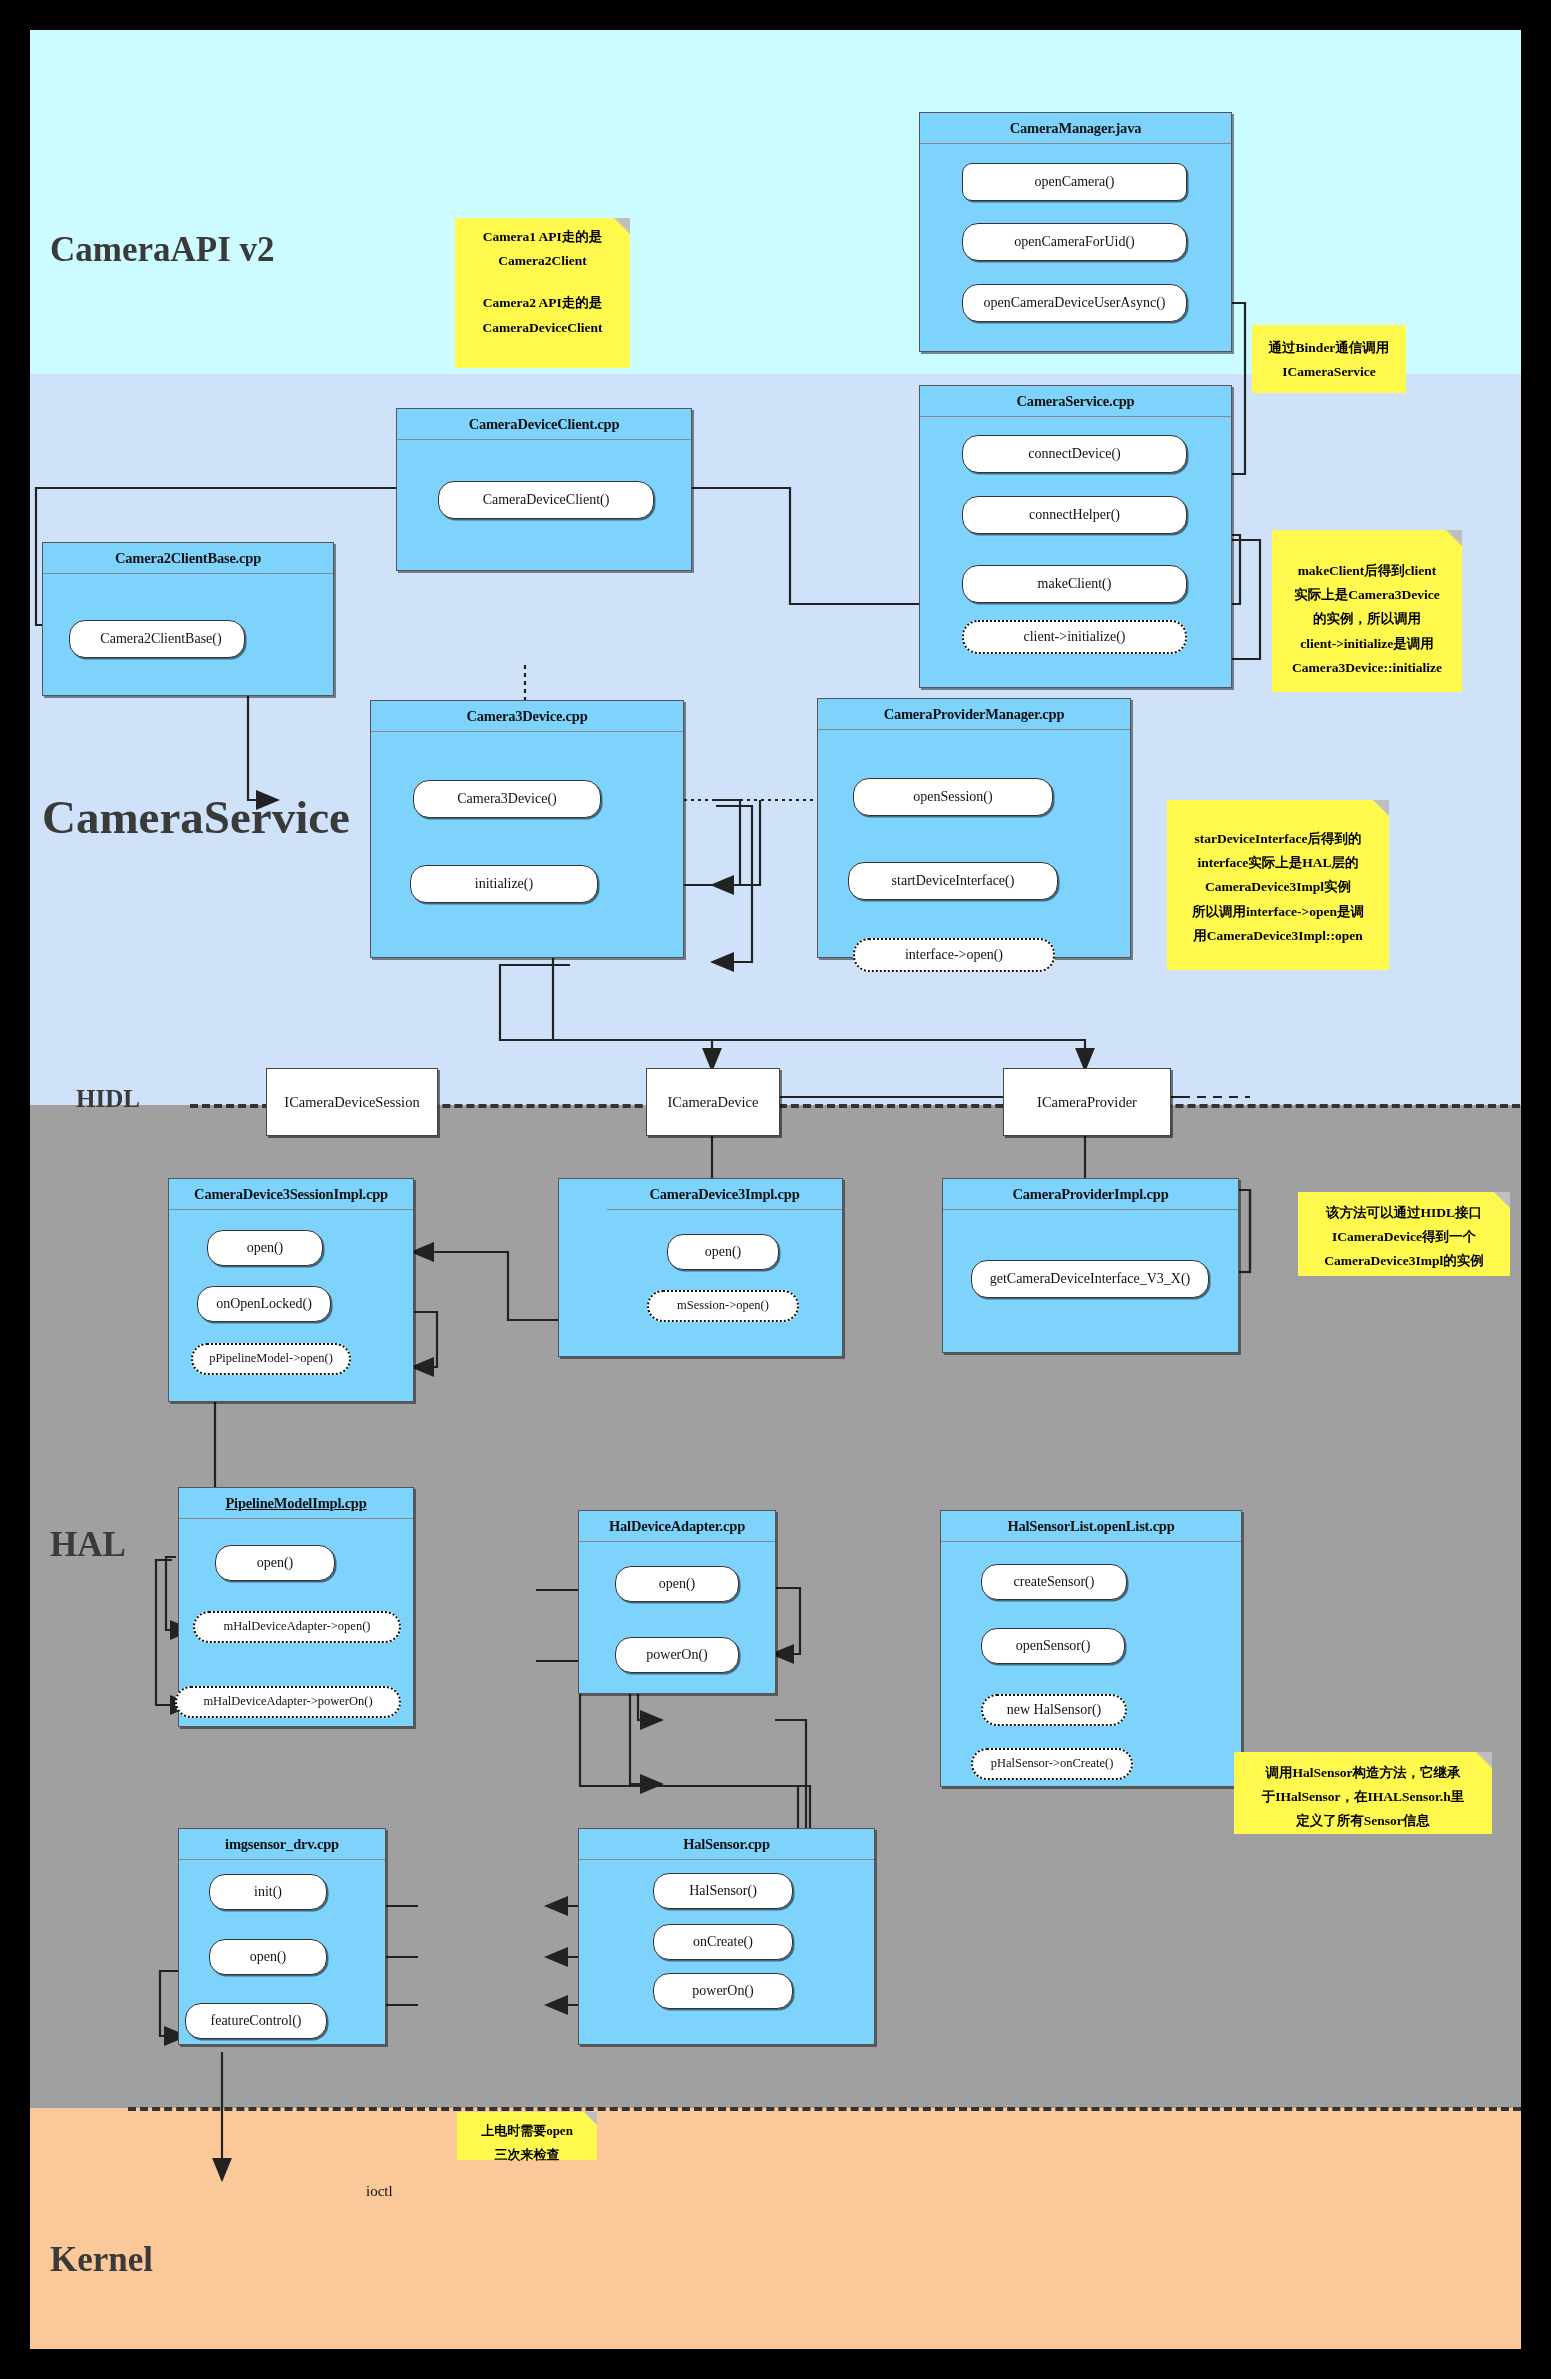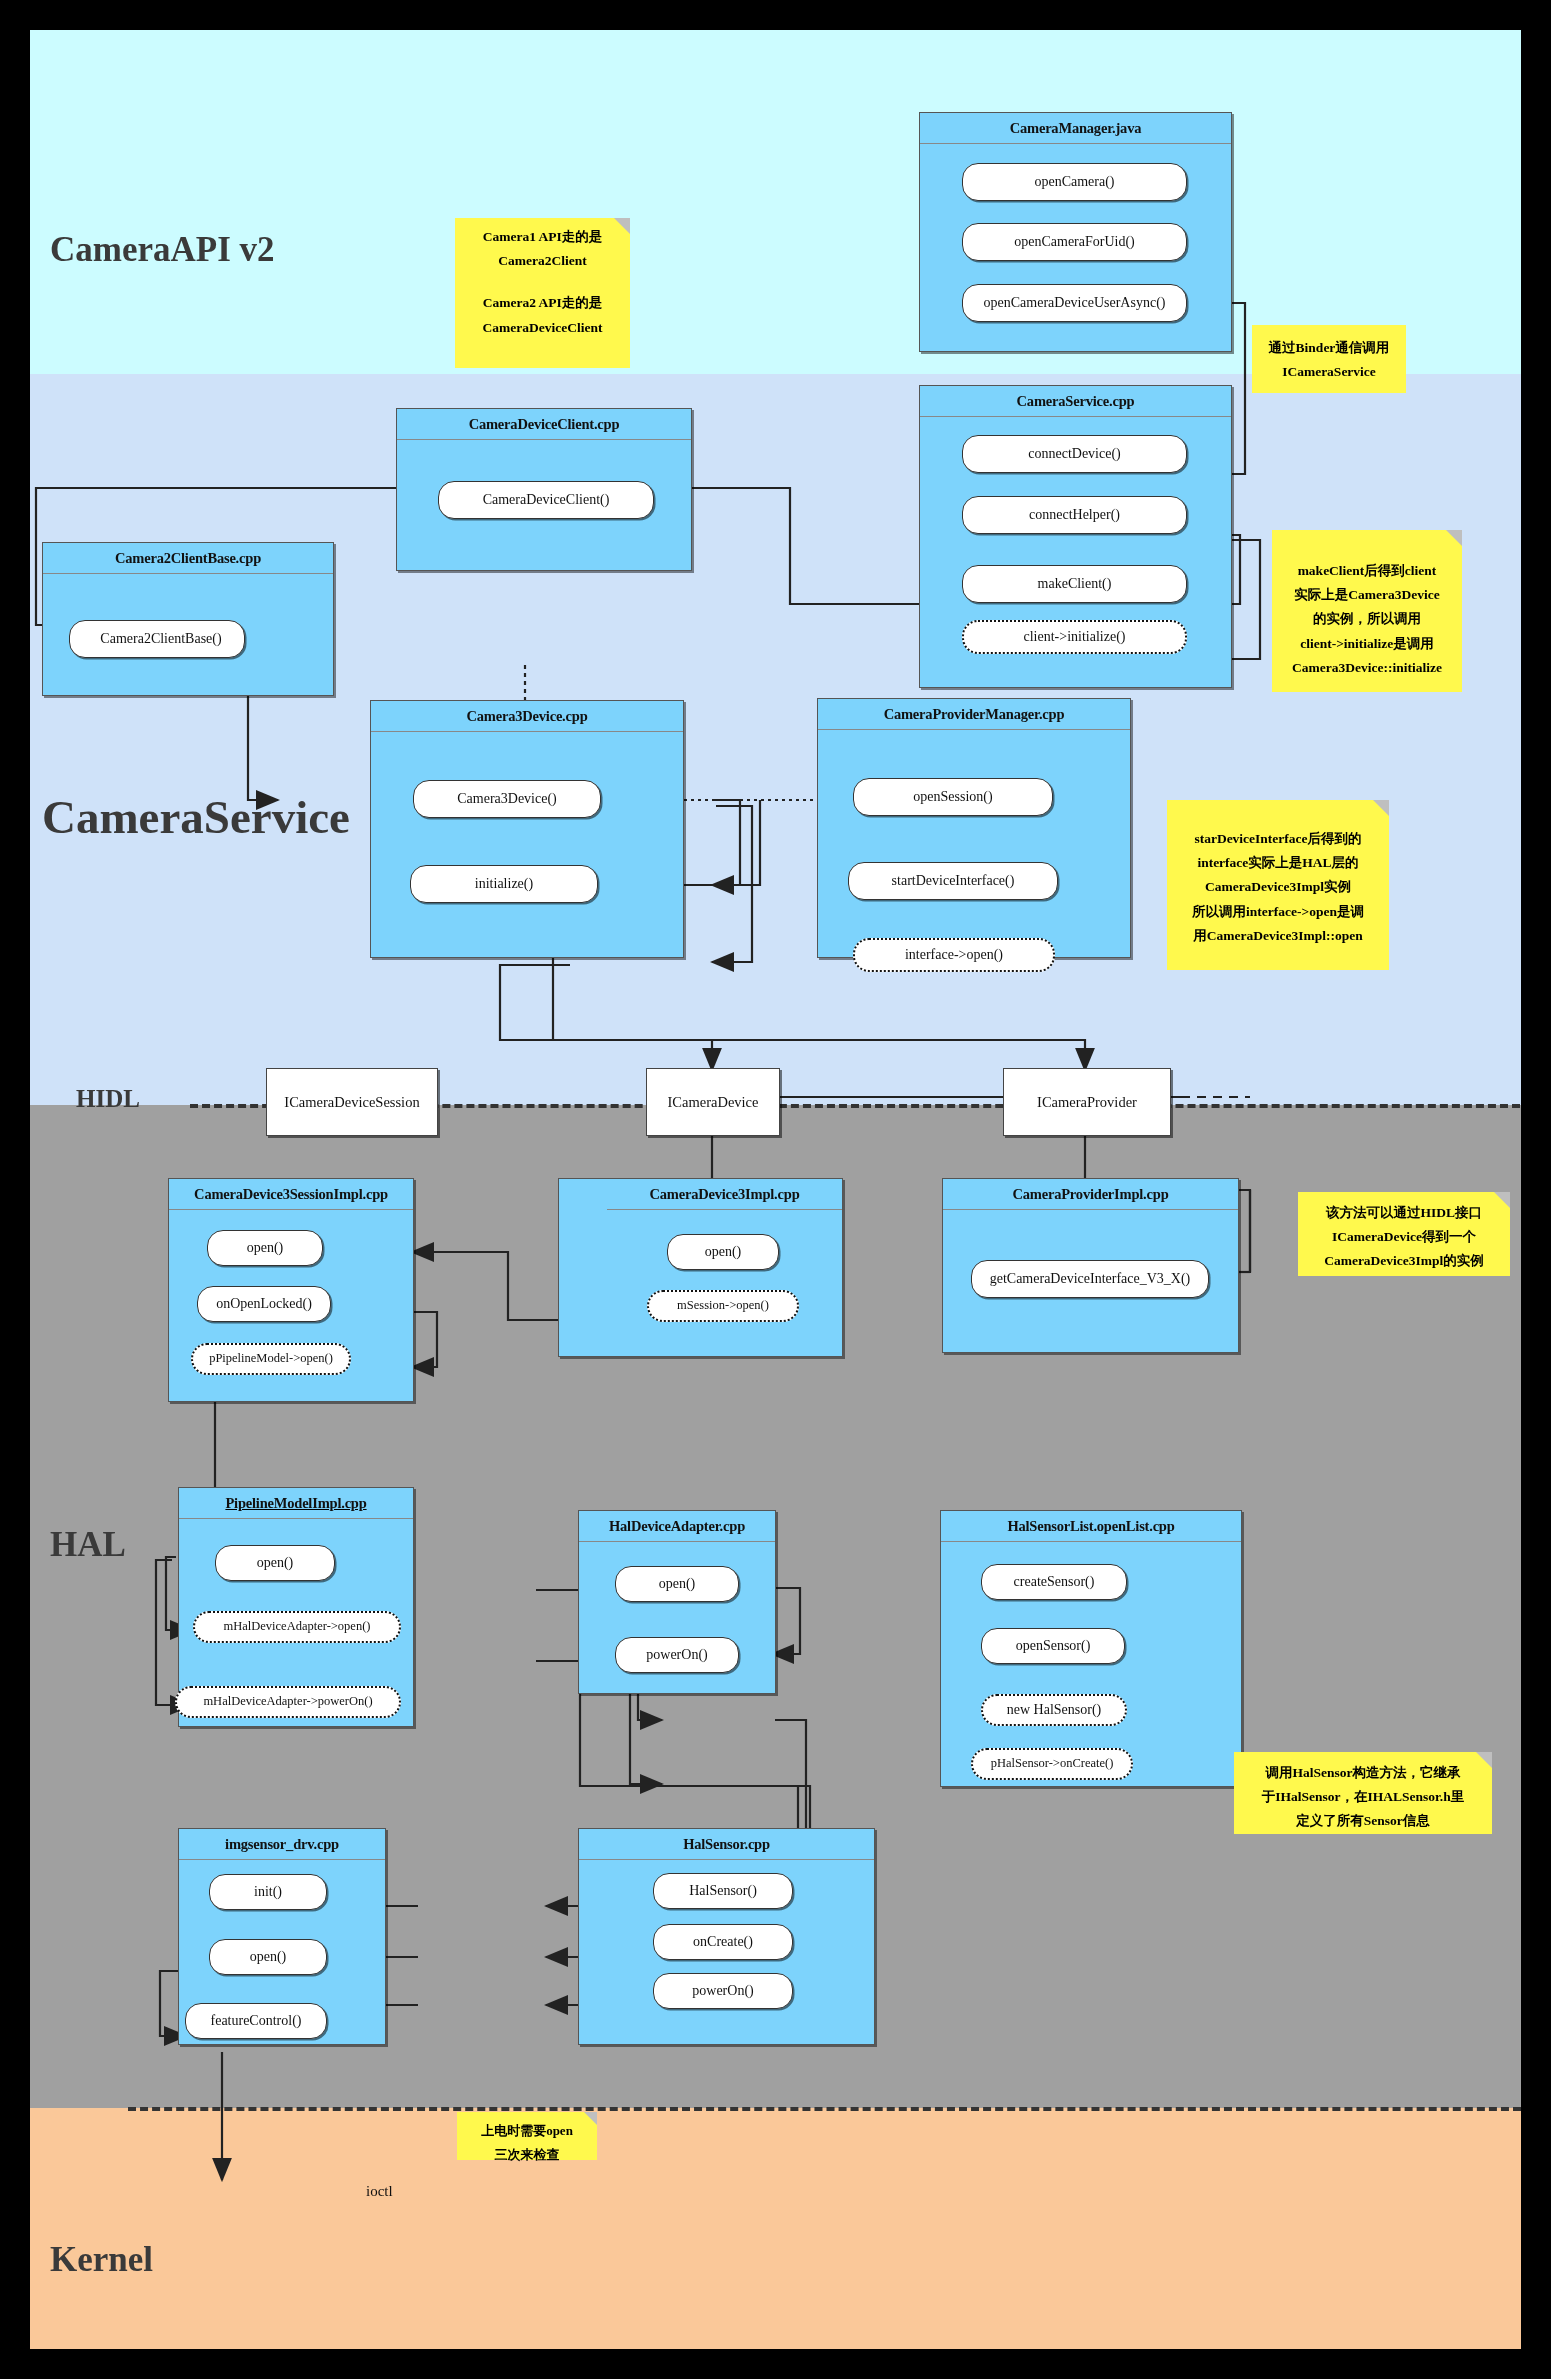--- a/index.html
+++ b/index.html
@@ -173,21 +173,21 @@
 
       <path d="M178,1971 L160,1971 L160,2036 L186,2036" marker-end="url(#ah)"></path>
 
       <path d="M222,2052 L222,2180" marker-end="url(#ah)"></path>
     </g>
   </svg>
 
   <div class="module" style="left:919px;top:112px;width:311px;height:238px;">
     <div class="mtitle">CameraManager.java</div>
     <div class="mbody" style="height:204px;">
-      <div class="meth" style="left:42px;top:19px;width:225px;height:38px;">
+      <div class="meth" style="left:42px;top:19px;width:225px;height:38px;border-radius:10px;">
         <span>openCamera()</span>
       </div>
       <div class="meth" style="left:42px;top:79px;width:225px;height:38px;">
         <span>openCameraForUid()</span>
       </div>
       <div class="meth" style="left:42px;top:140px;width:225px;height:38px;">
         <span>openCameraDeviceUserAsync()</span>
       </div>
     </div>
   </div>

